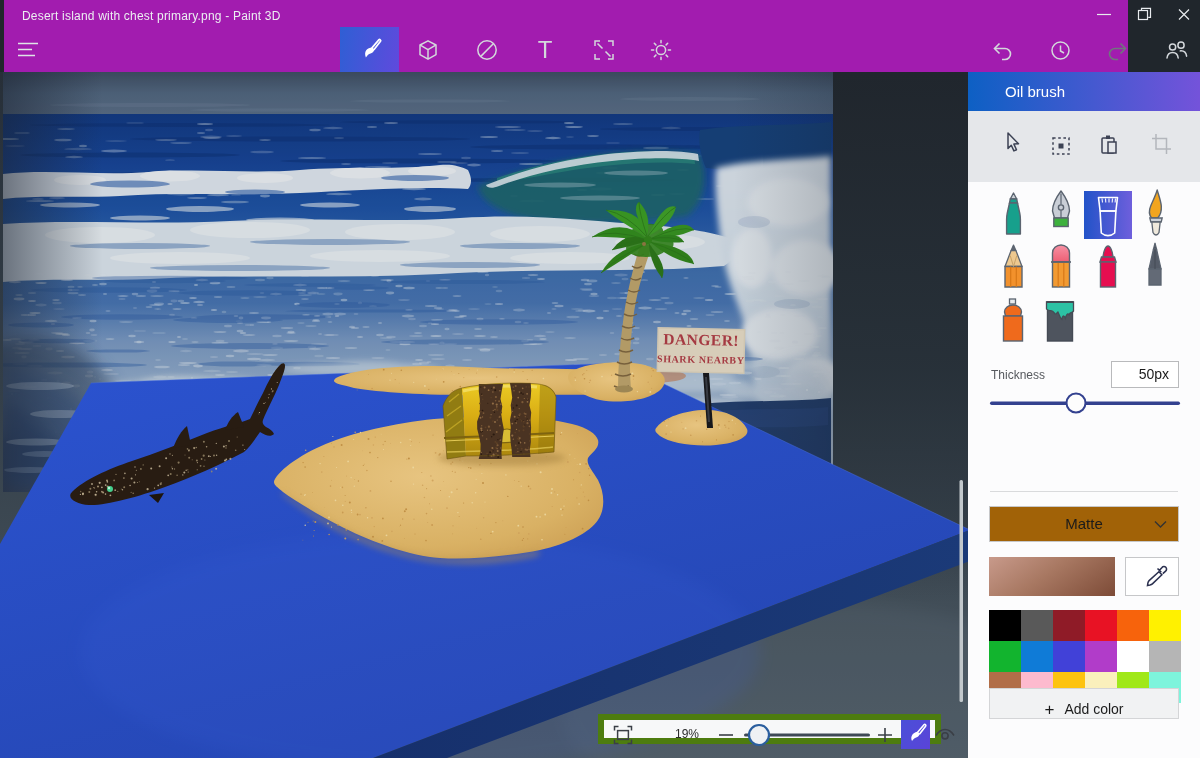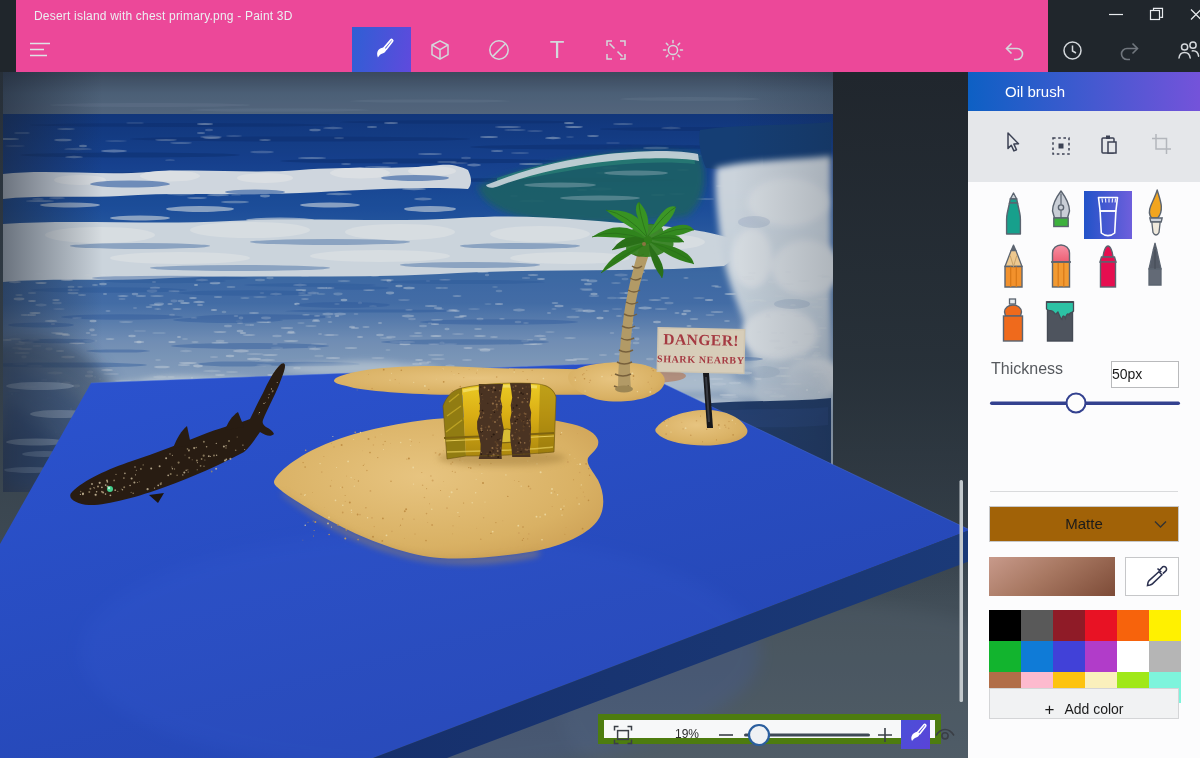--- a/index.html
+++ b/index.html
@@ -1,30 +1,30 @@
 <!DOCTYPE html>
 <html><head>
 <meta charset="utf-8">
 <style>
 html,body{margin:0;padding:0;background:#20262c;width:1200px;height:758px;overflow:hidden;}
 *{box-sizing:border-box;font-family:"Liberation Sans",sans-serif;}
 text.serif{font-family:"Liberation Serif",serif;}
 #app{position:absolute;top:0;left:0;width:1200px;height:758px;}
 .abs{position:absolute;}
 
-#topbar{position:absolute;top:0;left:16px;width:1032px;height:72px;background:#ec4899;}
+#topbar{position:absolute;top:0;left:4px;width:1124px;height:72px;background:#a21caf;}
 #title{position:absolute;left:18px;top:9px;font-size:12px;color:#eceff2;letter-spacing:.2px;}
 .winbtn{position:absolute;top:0;width:40px;height:30px;color:#e8ebee;}
 #seltile{position:absolute;left:336px;top:27px;width:59px;height:45px;background:linear-gradient(100deg,#2f5fd4,#5f4add);}
 
 #panel{position:absolute;left:968px;top:72px;width:232px;height:686px;background:#fcfcfd;}
 #phead{position:absolute;left:0;top:0;width:232px;height:39px;background:linear-gradient(90deg,#0d60c4,#7453da);color:#fff;font-size:15px;line-height:39px;padding-left:37px;}
 #ptools{position:absolute;left:0;top:39px;width:232px;height:71px;background:#e5e7ea;}
-#thick{position:absolute;left:23px;top:288px;font-size:16px;color:#56595e;}
-#thickbox{position:absolute;left:143px;top:289px;width:68px;height:27px;background:#fff;border:1px solid #b9babc;font-size:14px;color:#1b1b1b;line-height:25px;padding-right:9px;}
+#thick{position:absolute;left:23px;top:296px;font-size:12px;color:#56595e;}
+#thickbox{position:absolute;left:143px;top:289px;width:68px;height:27px;background:#fff;border:1px solid #b9babc;font-size:14px;color:#1b1b1b;text-align:right;line-height:25px;padding-right:9px;}
 #divider{position:absolute;left:22px;top:419px;width:188px;height:1px;background:#d9dadc;}
 #matte{position:absolute;left:21px;top:434px;width:190px;height:36px;background:#a16207;border:1px solid #c6c7c9;font-size:15px;color:#1b1b1b;text-align:center;line-height:34px;}
 #swatch{position:absolute;left:21px;top:485px;width:126px;height:39px;background:linear-gradient(145deg,#c89a8b 0%,#a87862 45%,#7d4b37 100%);}
 #dropper{position:absolute;left:157px;top:485px;width:54px;height:39px;background:#fff;border:1px solid #c6c7c9;}
 #palette{position:absolute;left:21px;top:538px;width:192px;height:93px;}
 .pc{position:absolute;width:32px;height:31px;}
 #addcolor{position:absolute;left:21px;top:616px;width:190px;height:31px;background:#f1f2f3;border:1px solid #d4d5d7;font-size:14px;color:#1b1b1b;text-align:center;line-height:40px;}
 
 #zoombar{position:absolute;left:598px;top:714px;width:343px;height:30px;background:#f7f8f9;border:6px solid #4d7c0f;}
 #zoombar .pct{position:absolute;left:60px;top:0;width:46px;text-align:center;font-size:12px;color:#2b2b2b;line-height:29px;}

